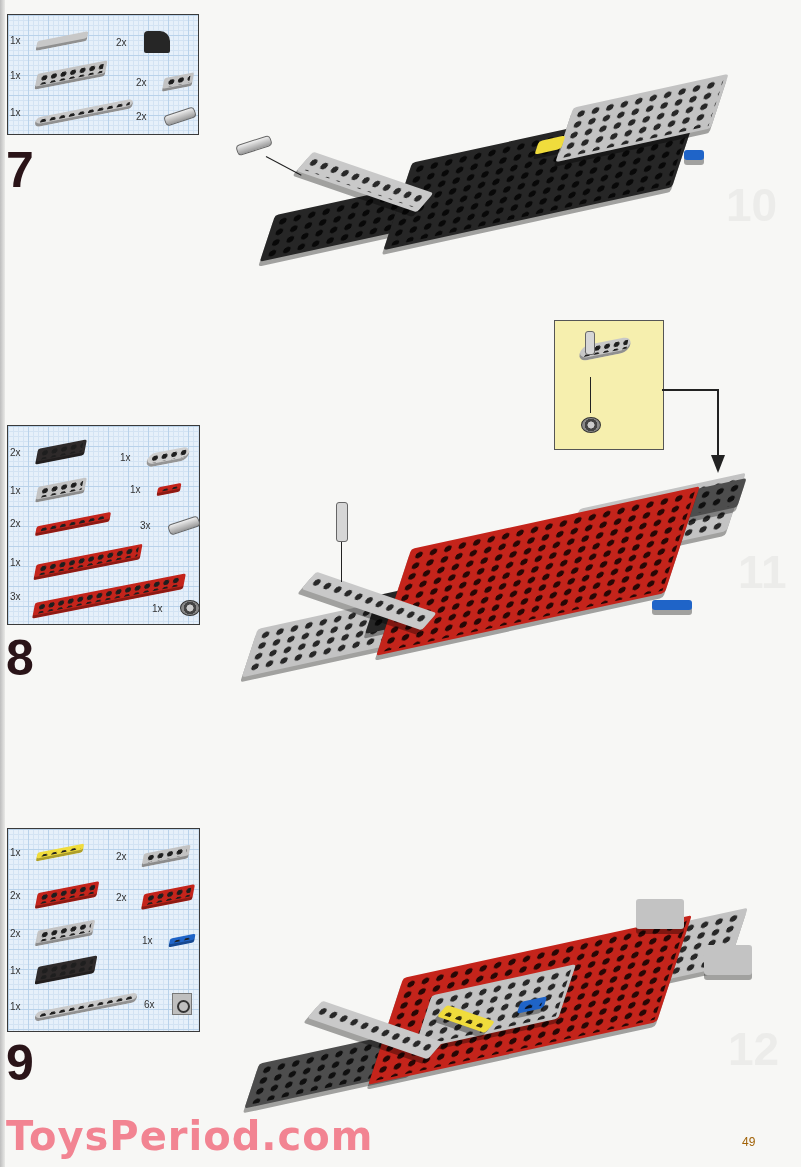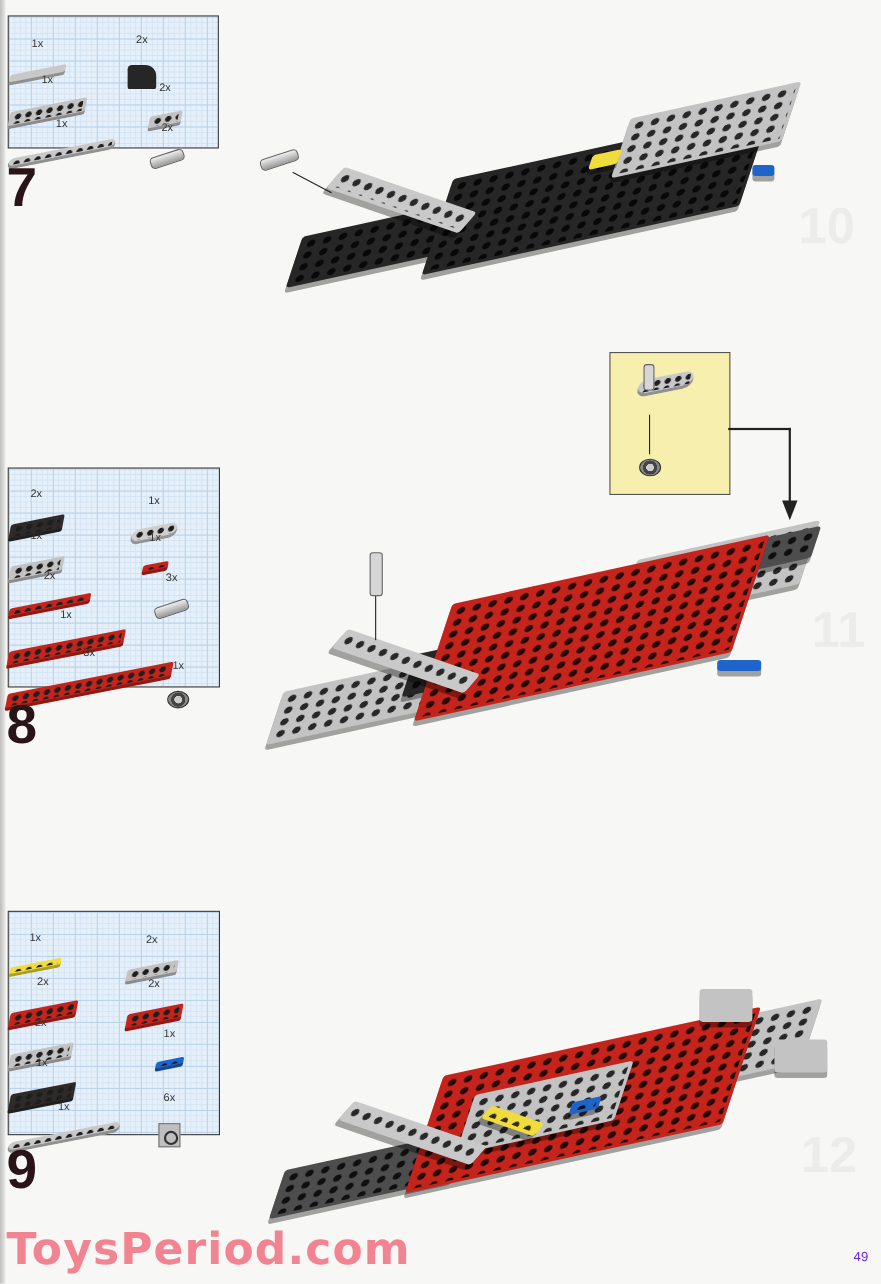--- a/index.html
+++ b/index.html
@@ -7,38 +7,38 @@
   .spine{position:absolute;left:0;top:0;width:5px;height:1167px;background:linear-gradient(90deg,#bdbdbd,#e9e9e7);}
   .bleed{position:absolute;font-family:"Liberation Sans",sans-serif;font-weight:bold;color:#ececea;font-size:46px;}
   .parts-box{position:absolute;border:1.5px solid #3a3a3a;
     background-color:#e6f0fa;
     background-image:
       linear-gradient(#b9d2ea 1px,transparent 1px),
       linear-gradient(90deg,#b9d2ea 1px,transparent 1px),
       linear-gradient(#d3e3f3 1px,transparent 1px),
       linear-gradient(90deg,#d3e3f3 1px,transparent 1px);
     background-size:20px 20px,20px 20px,5px 5px,5px 5px;}
-  .part{position:absolute;display:flex;align-items:center;gap:17px;flex-direction:column;}
+  .part{position:absolute;display:flex;align-items:center;gap:17px;}
   .qty{font-size:10px;color:#333;}
   .brick{position:relative;border-radius:2px;box-shadow:inset 0 -3px 0 rgba(0,0,0,.28);transform:skewX(-22deg) rotate(-12deg);}
   .brick .studs{position:absolute;left:3px;top:2px;right:3px;bottom:4px;
     background-image:radial-gradient(circle,#1e1e1e 0 2.4px,transparent 2.9px);background-size:9px 7px;}
   .pin{width:30px;height:9px;border-radius:4px;background:linear-gradient(#eee,#999);border:1px solid #666;transform:rotate(-18deg);}
   .slope{width:26px;height:22px;background:#262626;border-radius:4px 10px 2px 2px;}
   .bush{width:18px;height:14px;border-radius:50%;background:radial-gradient(circle,#ccc 30%,#444 32% 55%,#888 57%);border:1px solid #333;}
   .brick1x1{width:18px;height:20px;background:#bfbfbf;border:1px solid #777;position:relative;}
   .brick1x1::after{content:"";position:absolute;left:4px;top:6px;width:9px;height:9px;border-radius:50%;border:2px solid #333;}
   .step-number{position:absolute;font-size:50px;font-weight:bold;color:#2a1418;line-height:1;font-family:"Liberation Sans",sans-serif;}
   .model{position:absolute;}
   .plate{position:absolute;border-radius:3px;box-shadow:0 5px 0 rgba(0,0,0,.35);}
   .plate .studs{position:absolute;inset:3px;background-image:radial-gradient(circle,rgba(0,0,0,.8) 0 3px,transparent 3.6px);background-size:13px 11px;}
   .callout{position:absolute;left:554px;top:320px;width:108px;height:128px;background:#f6efae;border:1.5px solid #555;}
   .arrow-line{position:absolute;background:#222;}
   .watermark{position:absolute;left:6px;top:1113px;font-size:40px;font-weight:bold;color:#f27b8a;opacity:.92;letter-spacing:1px;font-family:"DejaVu Sans",sans-serif;}
-  .page-number{position:absolute;left:776px;top:1135px;font-size:12px;color:#6d28d9;}
+  .page-number{position:absolute;left:742px;top:1135px;font-size:12px;color:#a16207;}
 </style>
 </head>
 <body>
 
 <div class="spine"></div>
 
 <div class="bleed" style="left:726px;top:178px;">10</div>
 <div class="bleed" style="left:738px;top:545px;">11</div>
 <div class="bleed" style="left:728px;top:1022px;">12</div>
 

